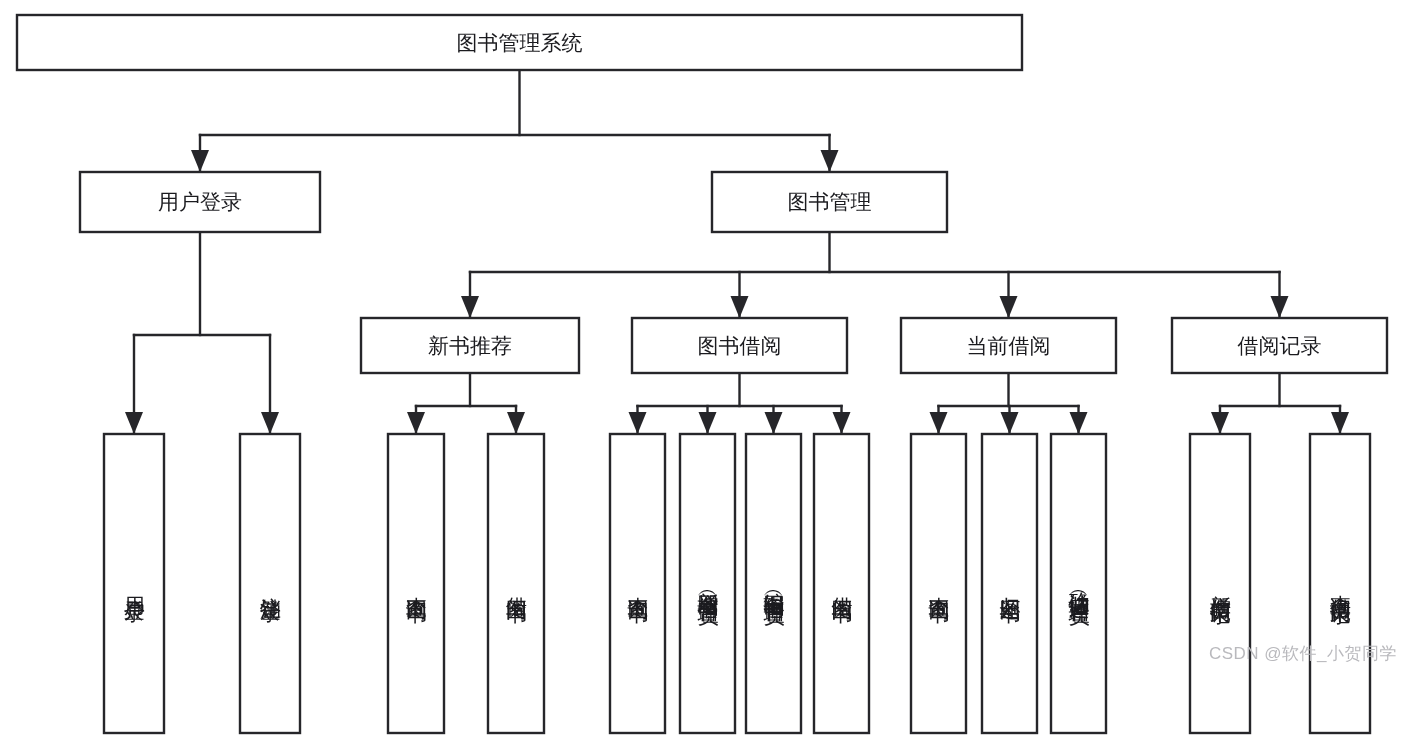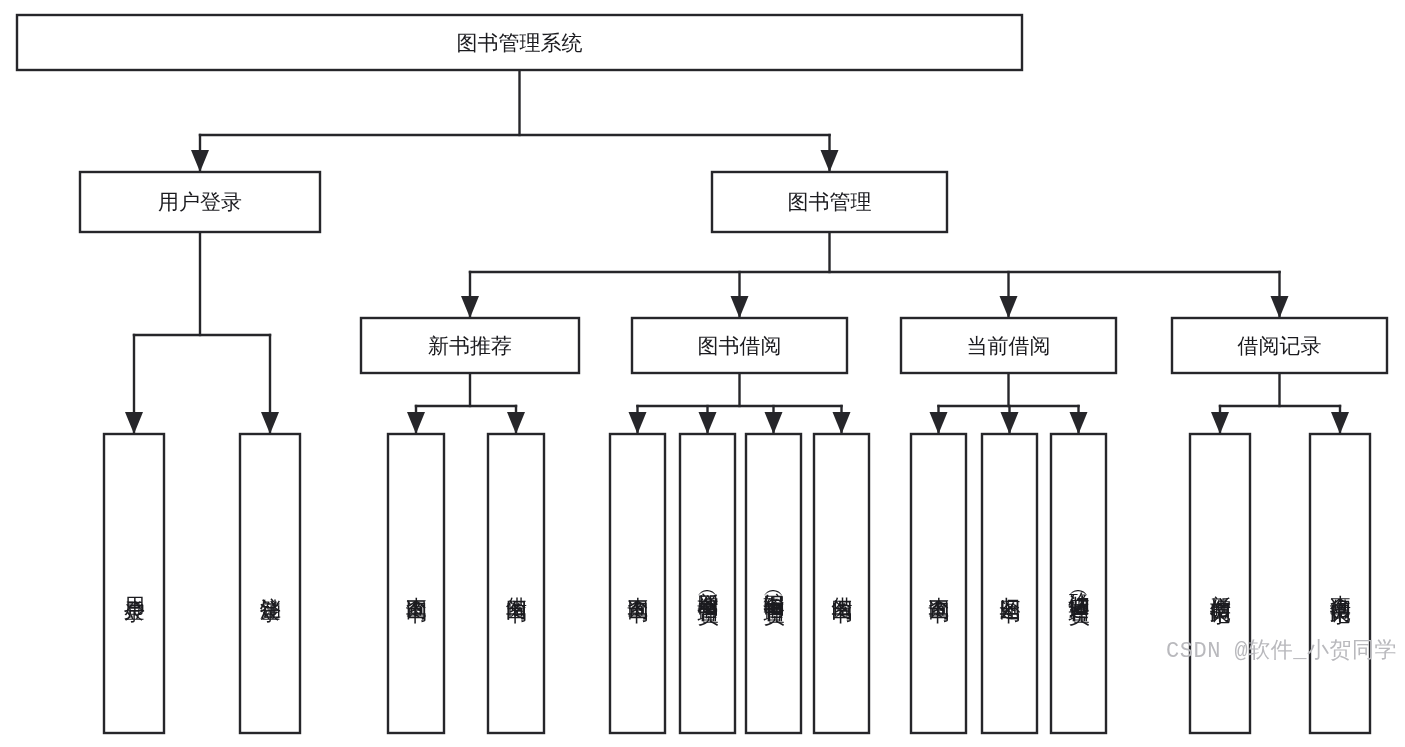--- a/index.html
+++ b/index.html
@@ -64,22 +64,22 @@
     line-height: 1.18;
     letter-spacing: 2px;
     color: #1b1b1f;
     white-space: nowrap;
     text-align: center;
   }
   .watermark {
     position: absolute;
     right: 8px;
     bottom: 5px;
-    font-family: Liberation Mono, monospace;
-    font-size: 22px;
+    font-family: Liberation Sans, sans-serif;
+    font-size: 17px;
     color: #b9b9bd;
     letter-spacing: 0.5px;
     white-space: nowrap;
     user-select: none;
     margin-top: 31px;
   }
 </style>
 </head>
 <body>
 

